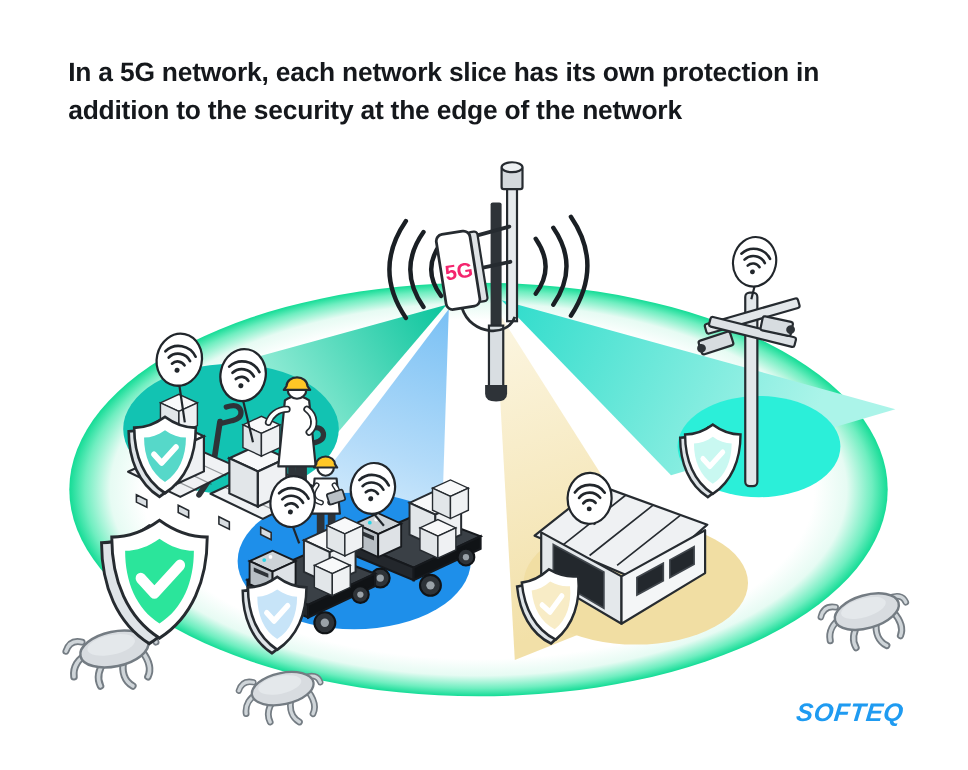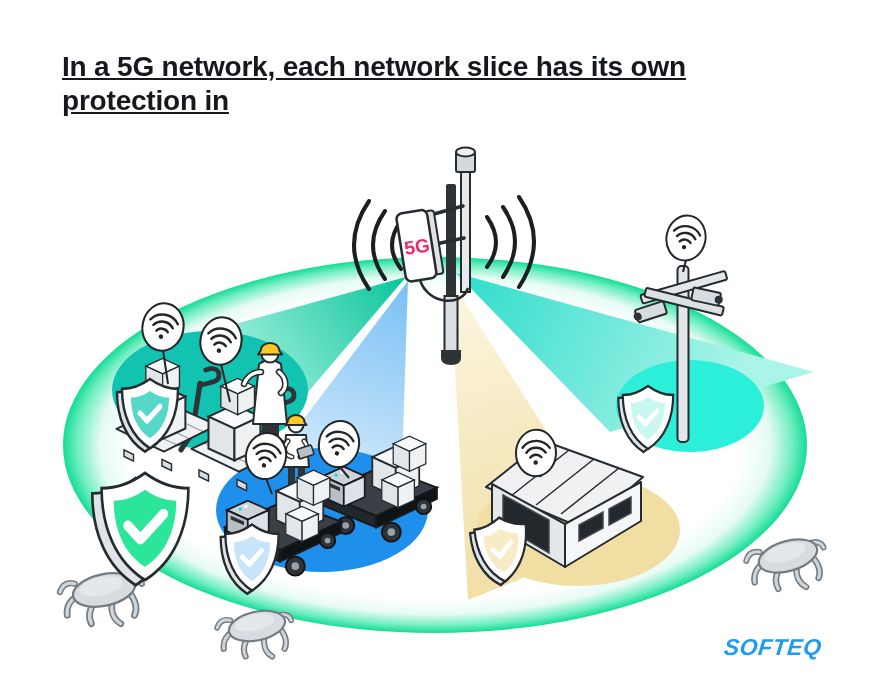--- a/index.html
+++ b/index.html
@@ -2,36 +2,36 @@
 <html><head>
 <meta charset="utf-8">
 <style>
   html,body{margin:0;padding:0;}
   body{
     width:880px;height:700px;position:relative;overflow:hidden;
     background:#FFFFFF;font-family:"Liberation Sans",sans-serif;
   }
   .title{
     position:absolute;left:62px;top:50px;width:760px;
-    font-size:28px;line-height:34px;font-weight:800;color:#15181C;
+    font-size:24px;line-height:34px;font-weight:800;color:#15181C;
     letter-spacing:-0.2px;
-    text-decoration:underline;
   }
   .scene{position:absolute;left:0;top:0;}
   .logo{
     position:absolute;left:724px;top:634px;width:110px;
     font-size:23px;font-weight:700;font-style:italic;
     color:#1F9BF1;letter-spacing:0.5px;transform:skewX(-6deg);
   }
 </style>
 </head>
 <body>
 
 <div class="title">
   <div>In a 5G network, each network slice has its own protection in</div>
+  <div>addition to the security at the edge of the network</div>
 </div>
 
 <svg class="scene" width="880" height="700" viewBox="0 0 880 700">
   <defs>
     <radialGradient id="gradRing">
       <stop offset="0" stop-color="#FFFFFF"></stop>
       <stop offset="0.82" stop-color="#FFFFFF"></stop>
       <stop offset="0.90" stop-color="#E6FBF3"></stop>
       <stop offset="0.962" stop-color="#6FEEC0"></stop>
       <stop offset="1" stop-color="#14DC96"></stop>

